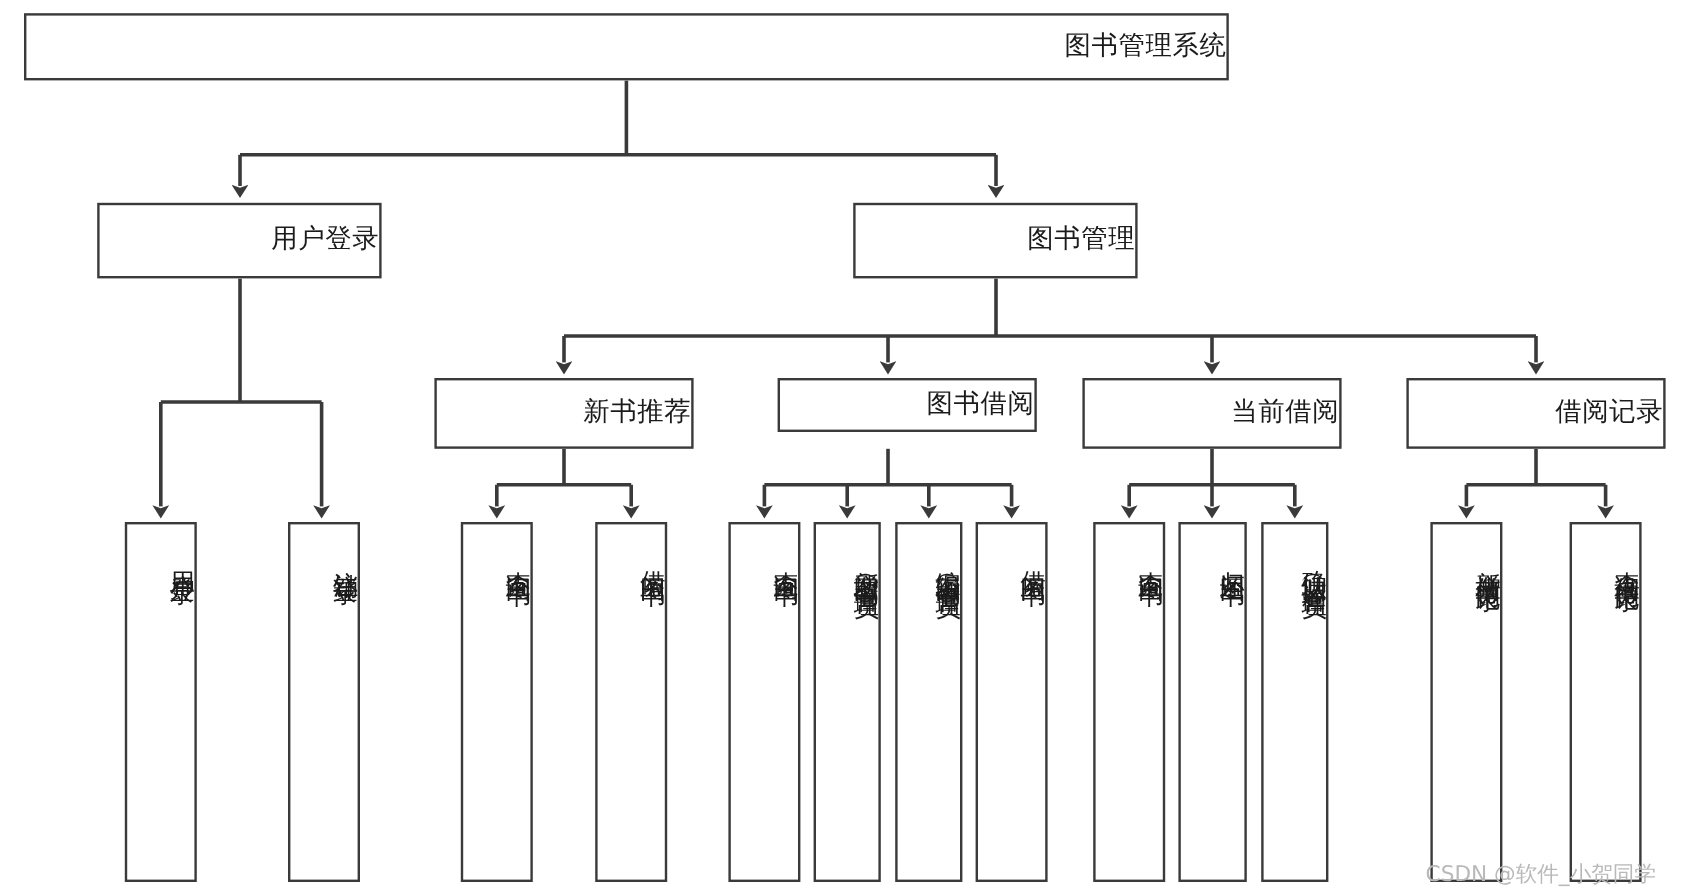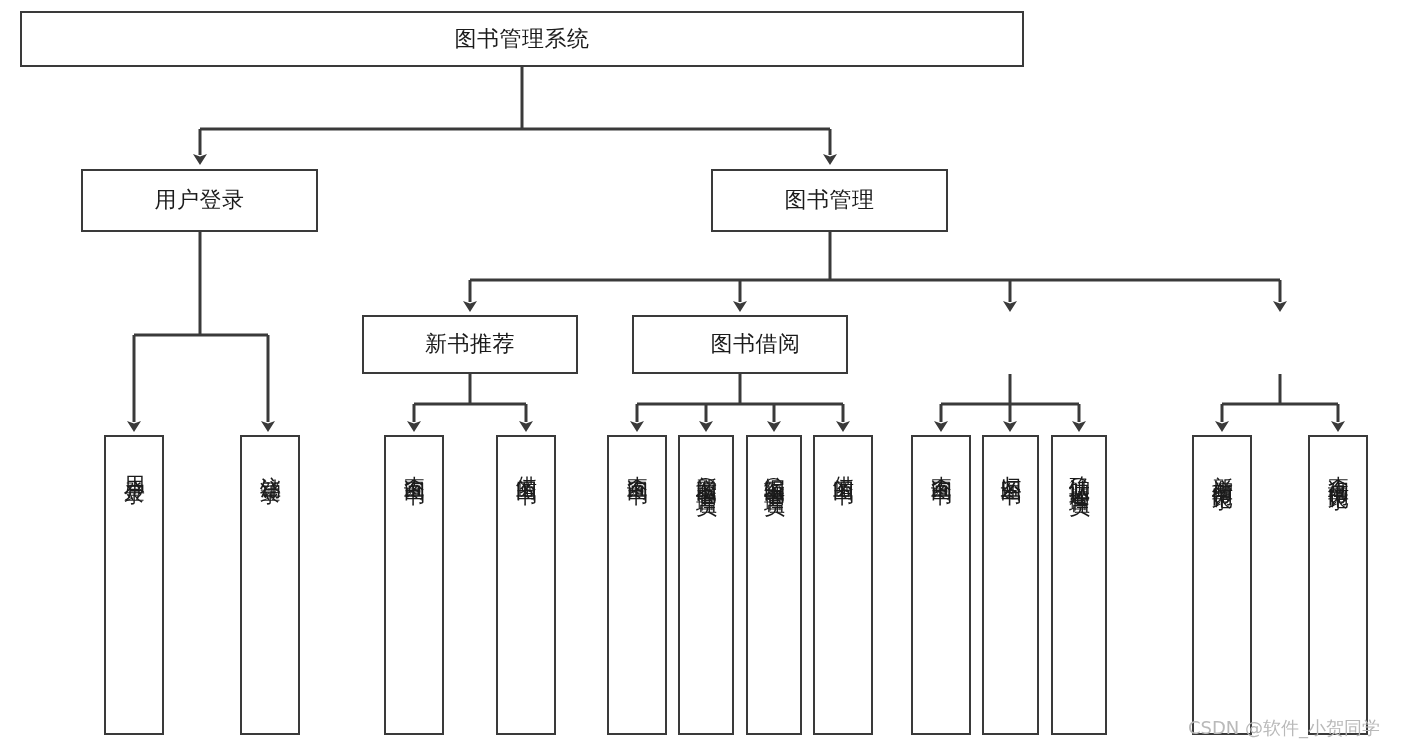--- a/index.html
+++ b/index.html
@@ -26,21 +26,21 @@
     height: 747px;
     pointer-events: none;
   }
   .node {
     position: absolute;
     box-sizing: border-box;
     background: #ffffff;
     border: 2.5px solid #3a3a3a;
     display: flex;
     align-items: center;
-    justify-content: center;
+    justify-content: flex-end;
     z-index: 3;
   }
   .node-label {
     font-size: 21px;
     line-height: 1.12;
     color: #1b1b1b;
     letter-spacing: 0.5px;
     text-align: center;
     white-space: nowrap;
   }
@@ -134,22 +134,28 @@
   <div class="node level2" style="left:81px; top:169px; width:237px; height:63px;">
     <span class="node-label">用户登录</span>
   </div>
   <div class="node level3" style="left:362px; top:315px; width:216px; height:59px;">
     <span class="node-label">新书推荐</span>
   </div>
 
   <div class="node level2" style="left:711px; top:169px; width:237px; height:63px;">
     <span class="node-label">图书管理</span>
   </div>
-  <div class="node level3" style="left:632px; top:315px; width:216px; height:59px;padding-left:31px;">
+  <div class="node level3" style="left:648px; top:315px; width:216px; height:45px;padding-left:31px;">
     <span class="node-label">图书借阅</span>
+  </div>
+  <div class="node level3" style="left:902px; top:315px; width:216px; height:59px;">
+    <span class="node-label">当前借阅</span>
+  </div>
+  <div class="node level3" style="left:1172px; top:315px; width:216px; height:59px;">
+    <span class="node-label">借阅记录</span>
   </div>
 
   <div class="node vertical" style="left:104px; top:435px; width:60px; height:300px;">
     <span class="node-label">用户登录</span>
   </div>
   <div class="node vertical" style="left:240px; top:435px; width:60px; height:300px;">
     <span class="node-label">注销登录</span>
   </div>
 
   <div class="node vertical" style="left:384px; top:435px; width:60px; height:300px;">

